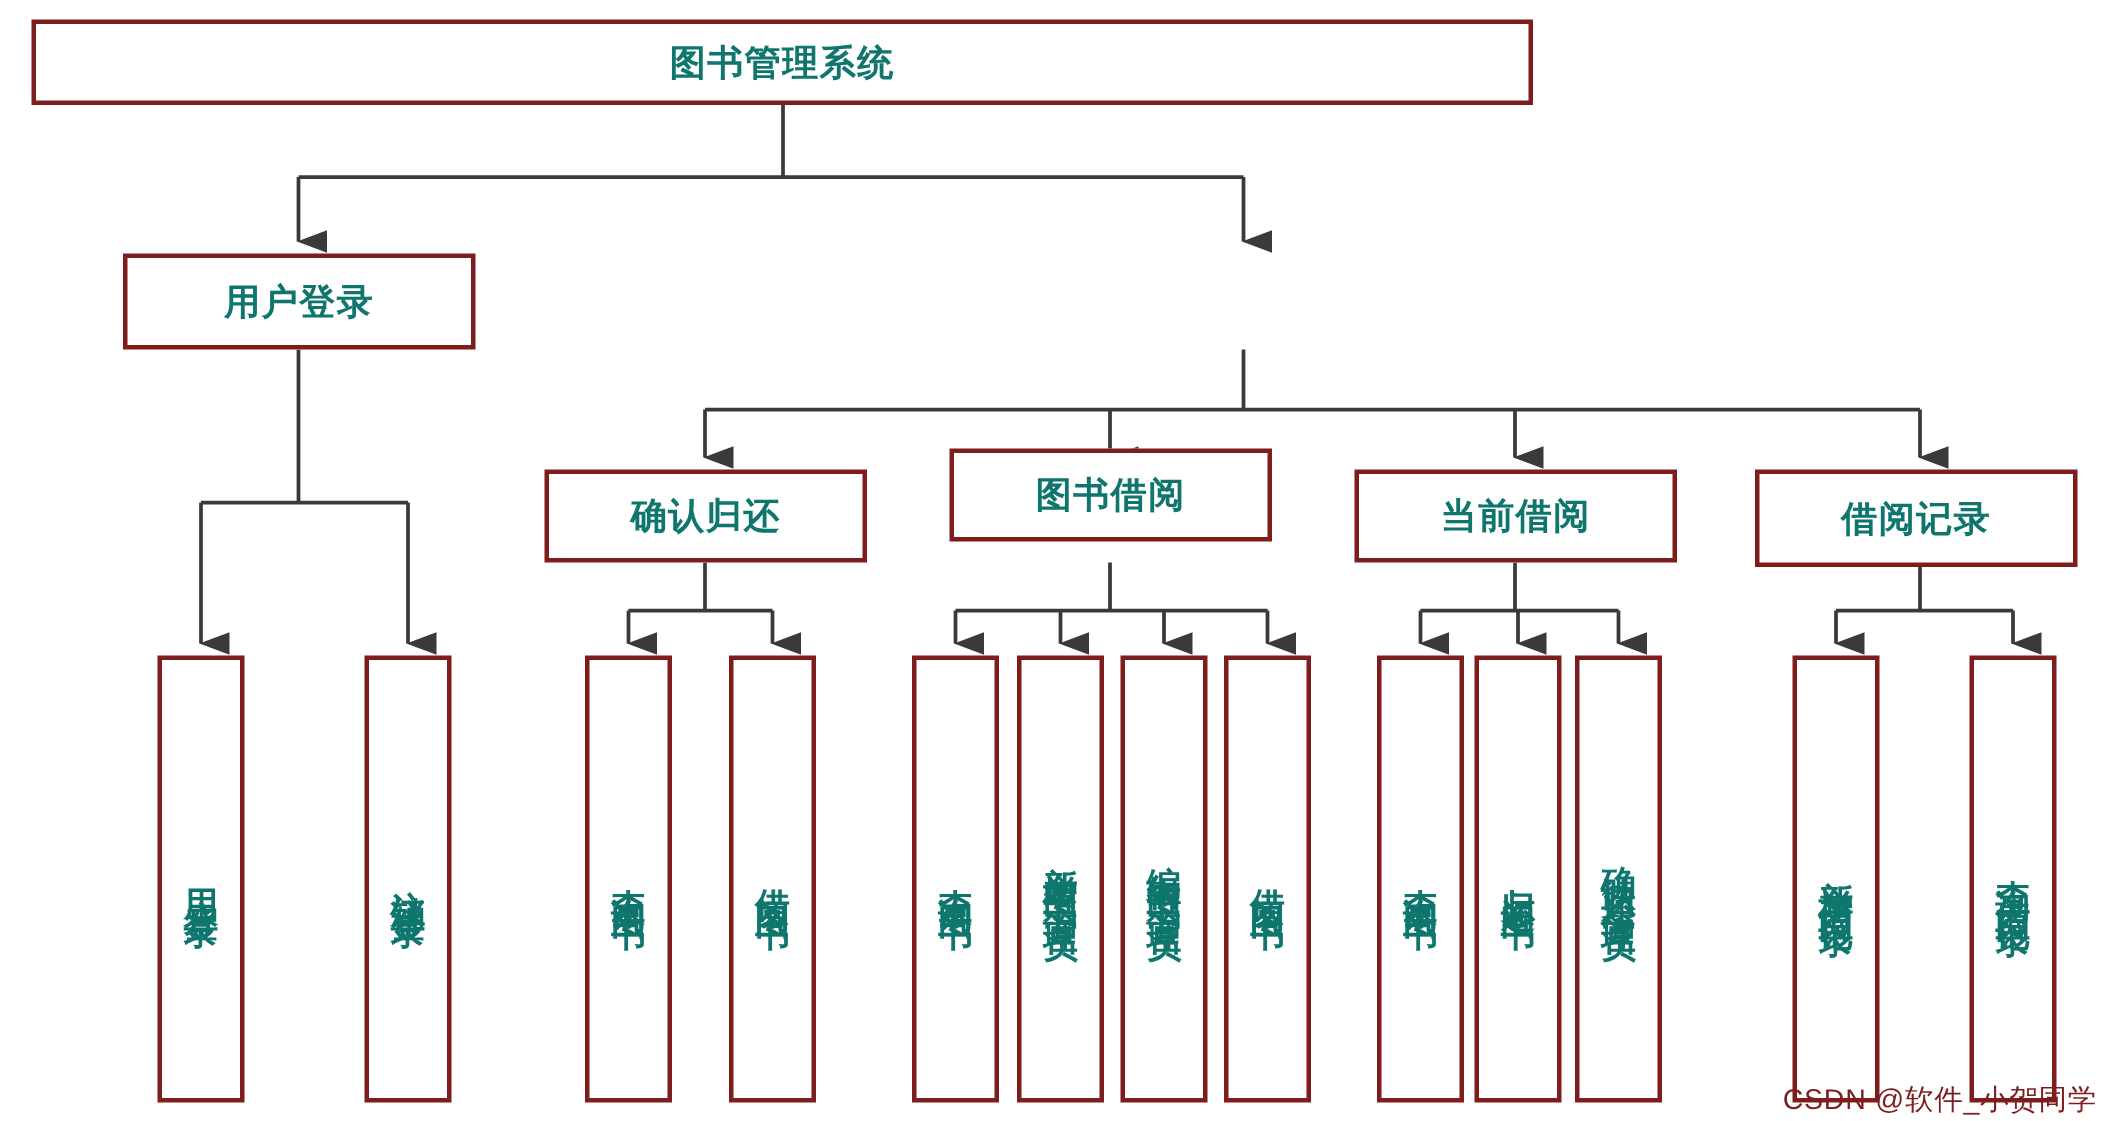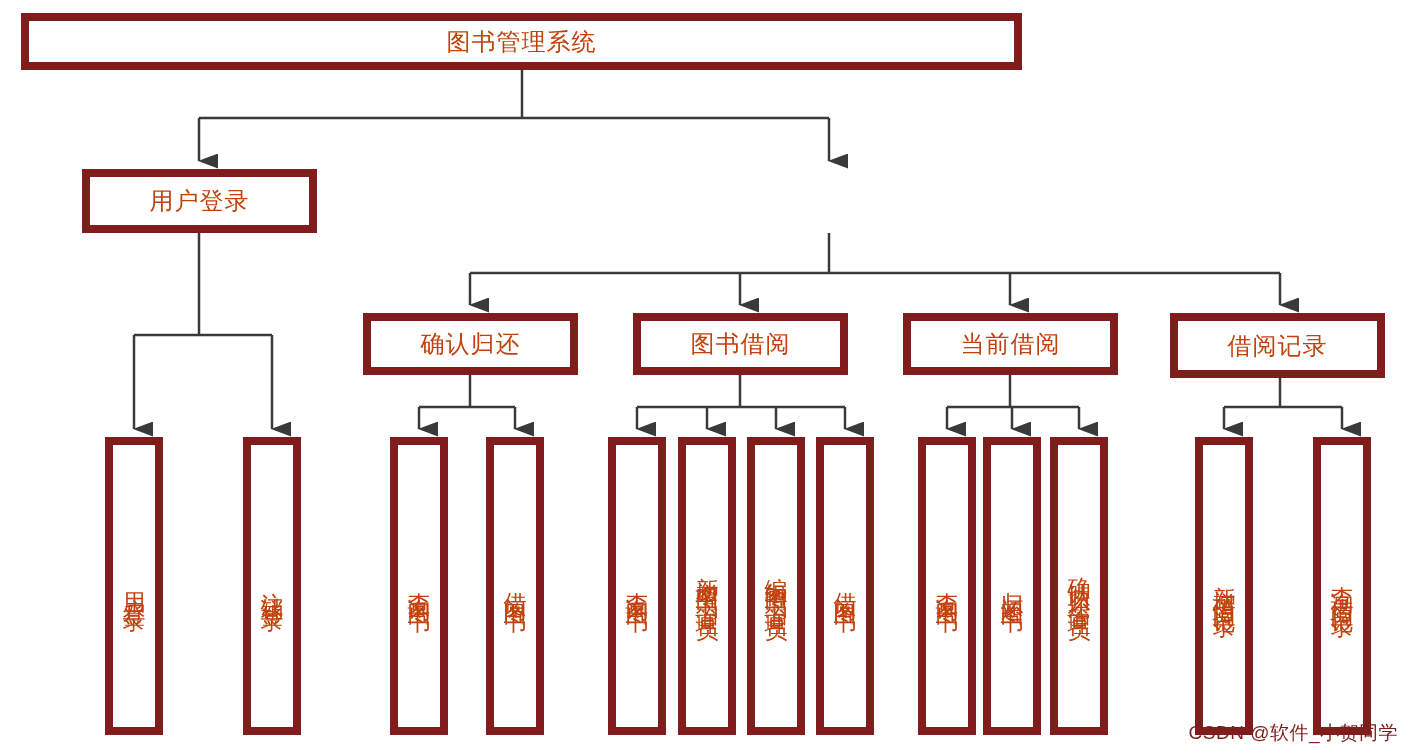--- a/index.html
+++ b/index.html
@@ -14,28 +14,29 @@
   svg.connectors {
     position: absolute;
     left: 0; top: 0;
     width: 1405px; height: 747px;
     pointer-events: none;
   }
   .node {
     position: absolute;
     box-sizing: border-box;
     background: #ffffff;
-    border: 8px solid #7f1d1d;
+    border: 3px solid #7f1d1d;
     display: flex;
     align-items: center;
     justify-content: center;
     font-size: 24px;
-    color: #c2410c;
+    color: #0f766e;
     white-space: nowrap;
     letter-spacing: 1px;
+    font-weight: bold;
   }
   .leaf {
     writing-mode: vertical-rl;
     text-orientation: mixed;
     letter-spacing: 6px;
     line-height: 1;
     font-size: 23px;
     white-space: normal;
   }
   .watermark {
@@ -114,21 +115,21 @@
         <line x1="1342" y1="407" x2="1342" y2="429" marker-end="url(#arrow)"></line>
       </g>
     </g>
   </svg>
 
   <div class="node" style="left:21px; top:13px; width:1001px; height:57px;">图书管理系统</div>
 
   <div class="node" style="left:82px; top:169px; width:235px; height:64px;">用户登录</div>
 
   <div class="node" style="left:363px; top:313px; width:215px; height:62px;">确认归还</div>
-  <div class="node" style="left:633px; top:313px; width:215px; height:62px;">图书借阅</div>
+  <div class="node" style="left:633px; top:299px; width:215px; height:62px;">图书借阅</div>
   <div class="node" style="left:903px; top:313px; width:215px; height:62px;text-align:right;">当前借阅</div>
   <div class="node" style="left:1170px; top:313px; width:215px; height:65px;">借阅记录</div>
 
   <div class="node leaf" style="left:105px; top:437px; width:58px; height:298px;">用户登录</div>
   <div class="node leaf" style="left:243px; top:437px; width:58px; height:298px;">注销登录</div>
 
   <div class="node leaf" style="left:390px; top:437px; width:58px; height:298px;">查询图书</div>
   <div class="node leaf" style="left:486px; top:437px; width:58px; height:298px;">借阅图书</div>
 
   <div class="node leaf" style="left:608px; top:437px; width:58px; height:298px;">查询图书</div>

